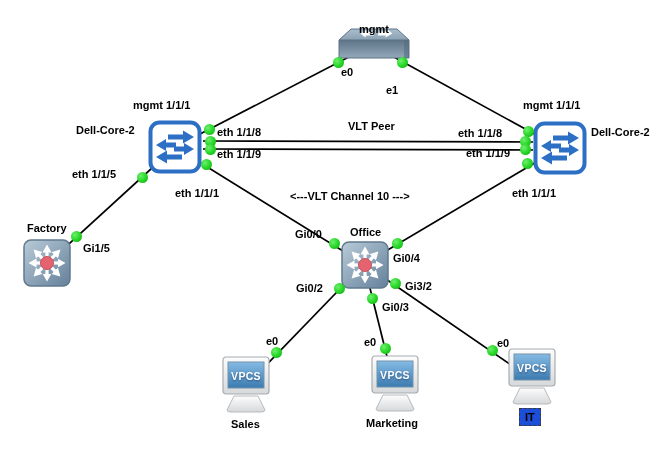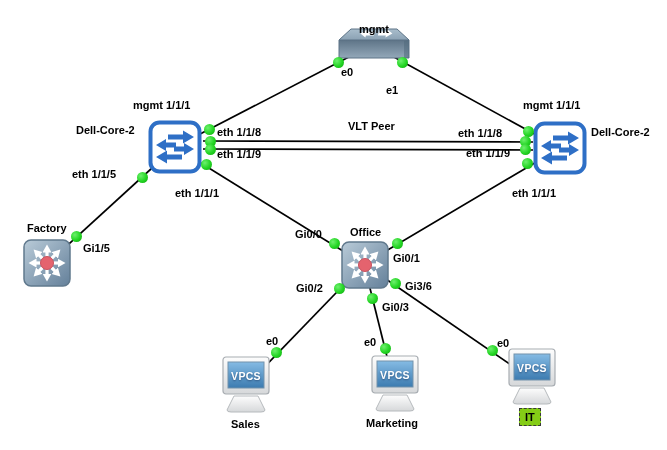--- a/index.html
+++ b/index.html
@@ -19,21 +19,21 @@
     position:absolute; width:11px; height:11px; border-radius:50%;
     background:radial-gradient(circle at 35% 35%, #6df06d, #22d422 55%, #13a213);
   }
   .pc-screen-text {
     position:absolute; left:10px; top:13px; width:36px; height:14px;
     text-align:center; font-size:10.5px; font-weight:bold; color:#fff;
     line-height:14px; letter-spacing:.3px;
     text-shadow:0 1px 2px rgba(20,40,80,.55);
   }
   .sel-box {
-    border:1px dashed #3a3a3a; background:#84cc16; padding:2px 5px;
+    border:1px dashed #3a3a3a; background:#1d4ed8; padding:2px 5px;
   }
 </style>
 </head>
 <body>
 
 <div class="canvas">
 
   <svg class="wires" width="667" height="450" viewBox="0 0 667 450">
     <g stroke="#000" stroke-width="1.7" fill="none">
       <line x1="372" y1="45" x2="175" y2="147"></line>
@@ -210,23 +210,24 @@
   <div class="lbl" style="left:217px; top:126px;">eth 1/1/8</div>
   <div class="lbl" style="left:217px; top:148px;">eth 1/1/9</div>
   <div class="lbl" style="left:72px;  top:168px;">eth 1/1/5</div>
   <div class="lbl" style="left:175px; top:187px;">eth 1/1/1</div>
   <div class="lbl" style="left:523px; top:99px;">mgmt 1/1/1</div>
   <div class="lbl" style="left:458px; top:127px;">eth 1/1/8</div>
   <div class="lbl" style="left:466px; top:147px;">eth 1/1/9</div>
   <div class="lbl" style="left:512px; top:187px;">eth 1/1/1</div>
   <div class="lbl" style="left:83px;  top:242px;">Gi1/5</div>
   <div class="lbl" style="left:295px; top:228px;">Gi0/0</div>
-  <div class="lbl" style="left:393px; top:252px;">Gi0/1</div>
+  <div class="lbl" style="left:393px; top:252px;">Gi0/4</div>
   <div class="lbl" style="left:296px; top:282px;">Gi0/2</div>
   <div class="lbl" style="left:382px; top:301px;">Gi0/3</div>
-  <div class="lbl" style="left:405px; top:280px;">Gi3/6</div>
+  <div class="lbl" style="left:405px; top:280px;">Gi3/2</div>
   <div class="lbl" style="left:266px; top:335px;">e0</div>
   <div class="lbl" style="left:364px; top:336px;">e0</div>
   <div class="lbl" style="left:497px; top:337px;">e0</div>
 
   <div class="lbl" style="left:348px; top:120px;">VLT Peer</div>
+  <div class="lbl" style="left:290px; top:190px;">&lt;---VLT Channel 10 ---&gt;</div>
 
 </div>
 
 </body></html>

